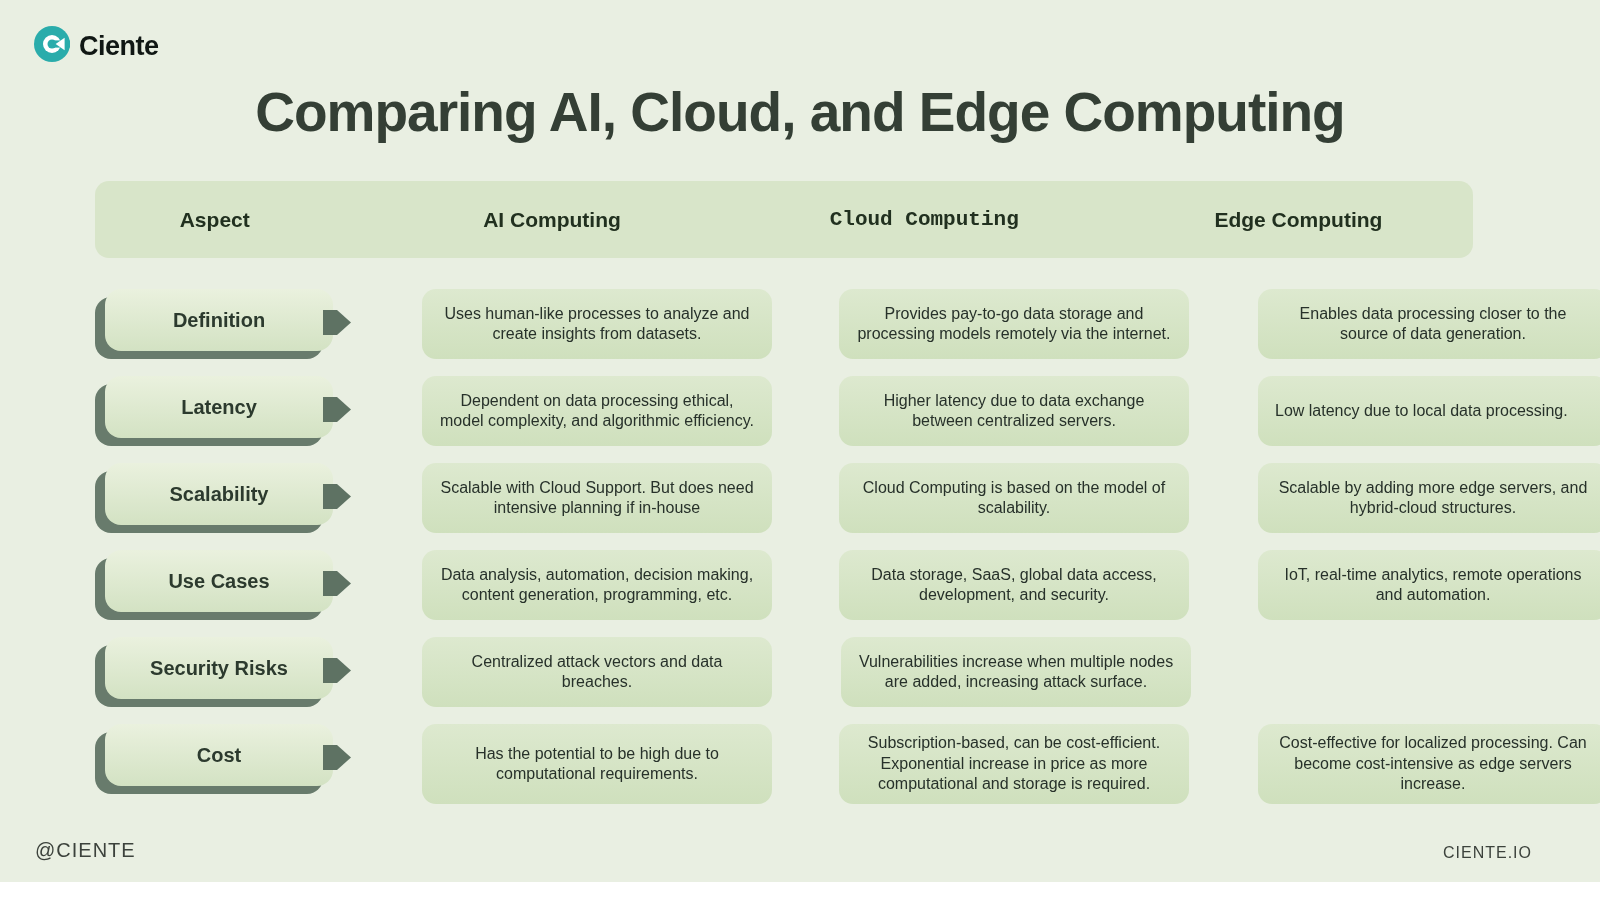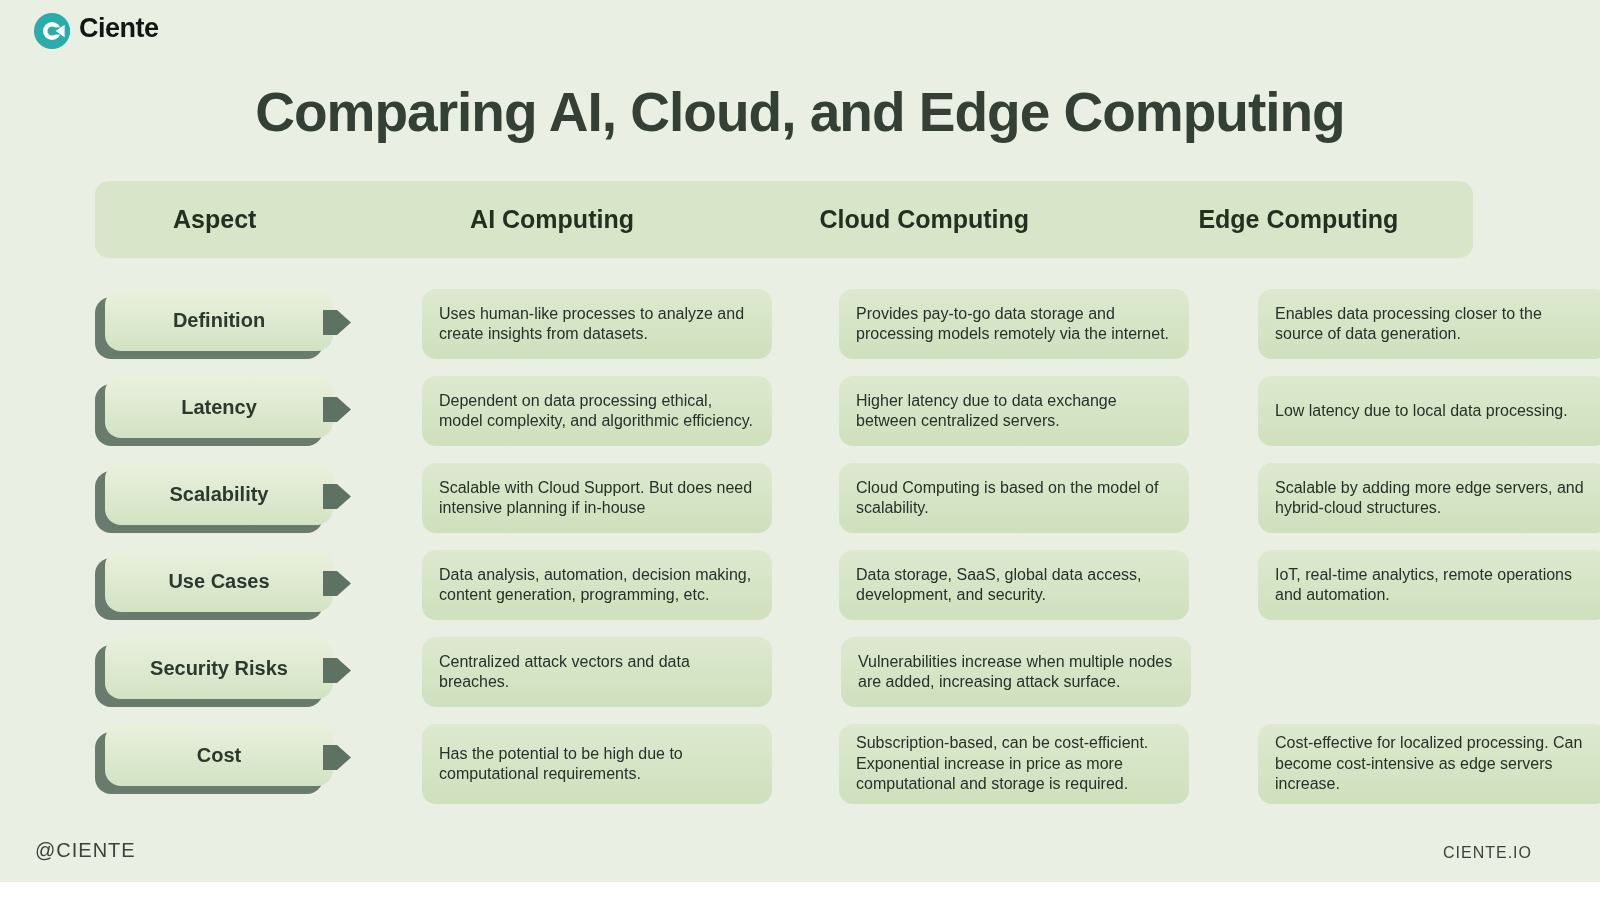--- a/index.html
+++ b/index.html
@@ -6,22 +6,22 @@
   html, body { width: 1600px; height: 900px; }
   body {
     font-family: "Liberation Sans", "DejaVu Sans", sans-serif;
     background: #e9efe2;
     position: relative;
     overflow: hidden;
   }
 
   
   .logo {
-    position: absolute; top: 13px; left: 34px;
-    display: flex; align-items: flex-start; gap: 9px;
+    position: absolute; top: 26px; left: 34px;
+    display: flex; align-items: flex-end; gap: 9px;
   }
   .logo-icon { width: 36px; height: 36px; display: block; }
   .logo-text {
     font-size: 27px; font-weight: 800; color: #101714; letter-spacing: -0.5px;
   }
 
   
   .title {
     position: absolute; top: 80px; left: 0; width: 100%;
     text-align: center;
@@ -29,29 +29,29 @@
   }
 
   
   .header-band {
     position: absolute; top: 181px; left: 95px;
     width: 1378px; height: 77px;
     background: #d8e5c9;
     border-radius: 14px;
     display: flex; align-items: center;
   }
-  .hcell { text-align: center; font-size: 25px; font-weight: 700; color: #21301f; }
+  .hcell { text-align: center; font-size: 21px; font-weight: 700; color: #21301f; }
   .hcell.c0 { width: 240px; margin-right: 43px; }
   .hcell.c1 { width: 350px; margin-right: 23px; }
-  .hcell.c2 { width: 350px; margin-right: 25px; }
+  .hcell.c2 { width: 350px; margin-right: 25px; font-family: Liberation Mono, monospace; }
   .hcell.c3 { width: 350px; }
 
   
   .rows { position: absolute; top: 289px; left: 95px; width: 1381px; }
-  .row { display: flex; align-items: stretch; margin-bottom: 17px; height: 70px; }
+  .row { display: flex; align-items: stretch; margin-bottom: 17px; height: 70px; text-align: center; }
   .row.tall { height: 80px; }
 
   .aspect-wrap { position: relative; width: 240px; margin-right: 43px; flex: none; }
   .aspect-back {
     position: absolute; left: 0; top: 8px; width: 228px; height: 62px;
     background: #687b6c; border-radius: 16px;
   }
   .aspect-card {
     position: absolute; left: 10px; top: 0; width: 228px; height: 62px;
     background: linear-gradient(180deg, #eaf1de 0%, #d3e2c3 100%);

